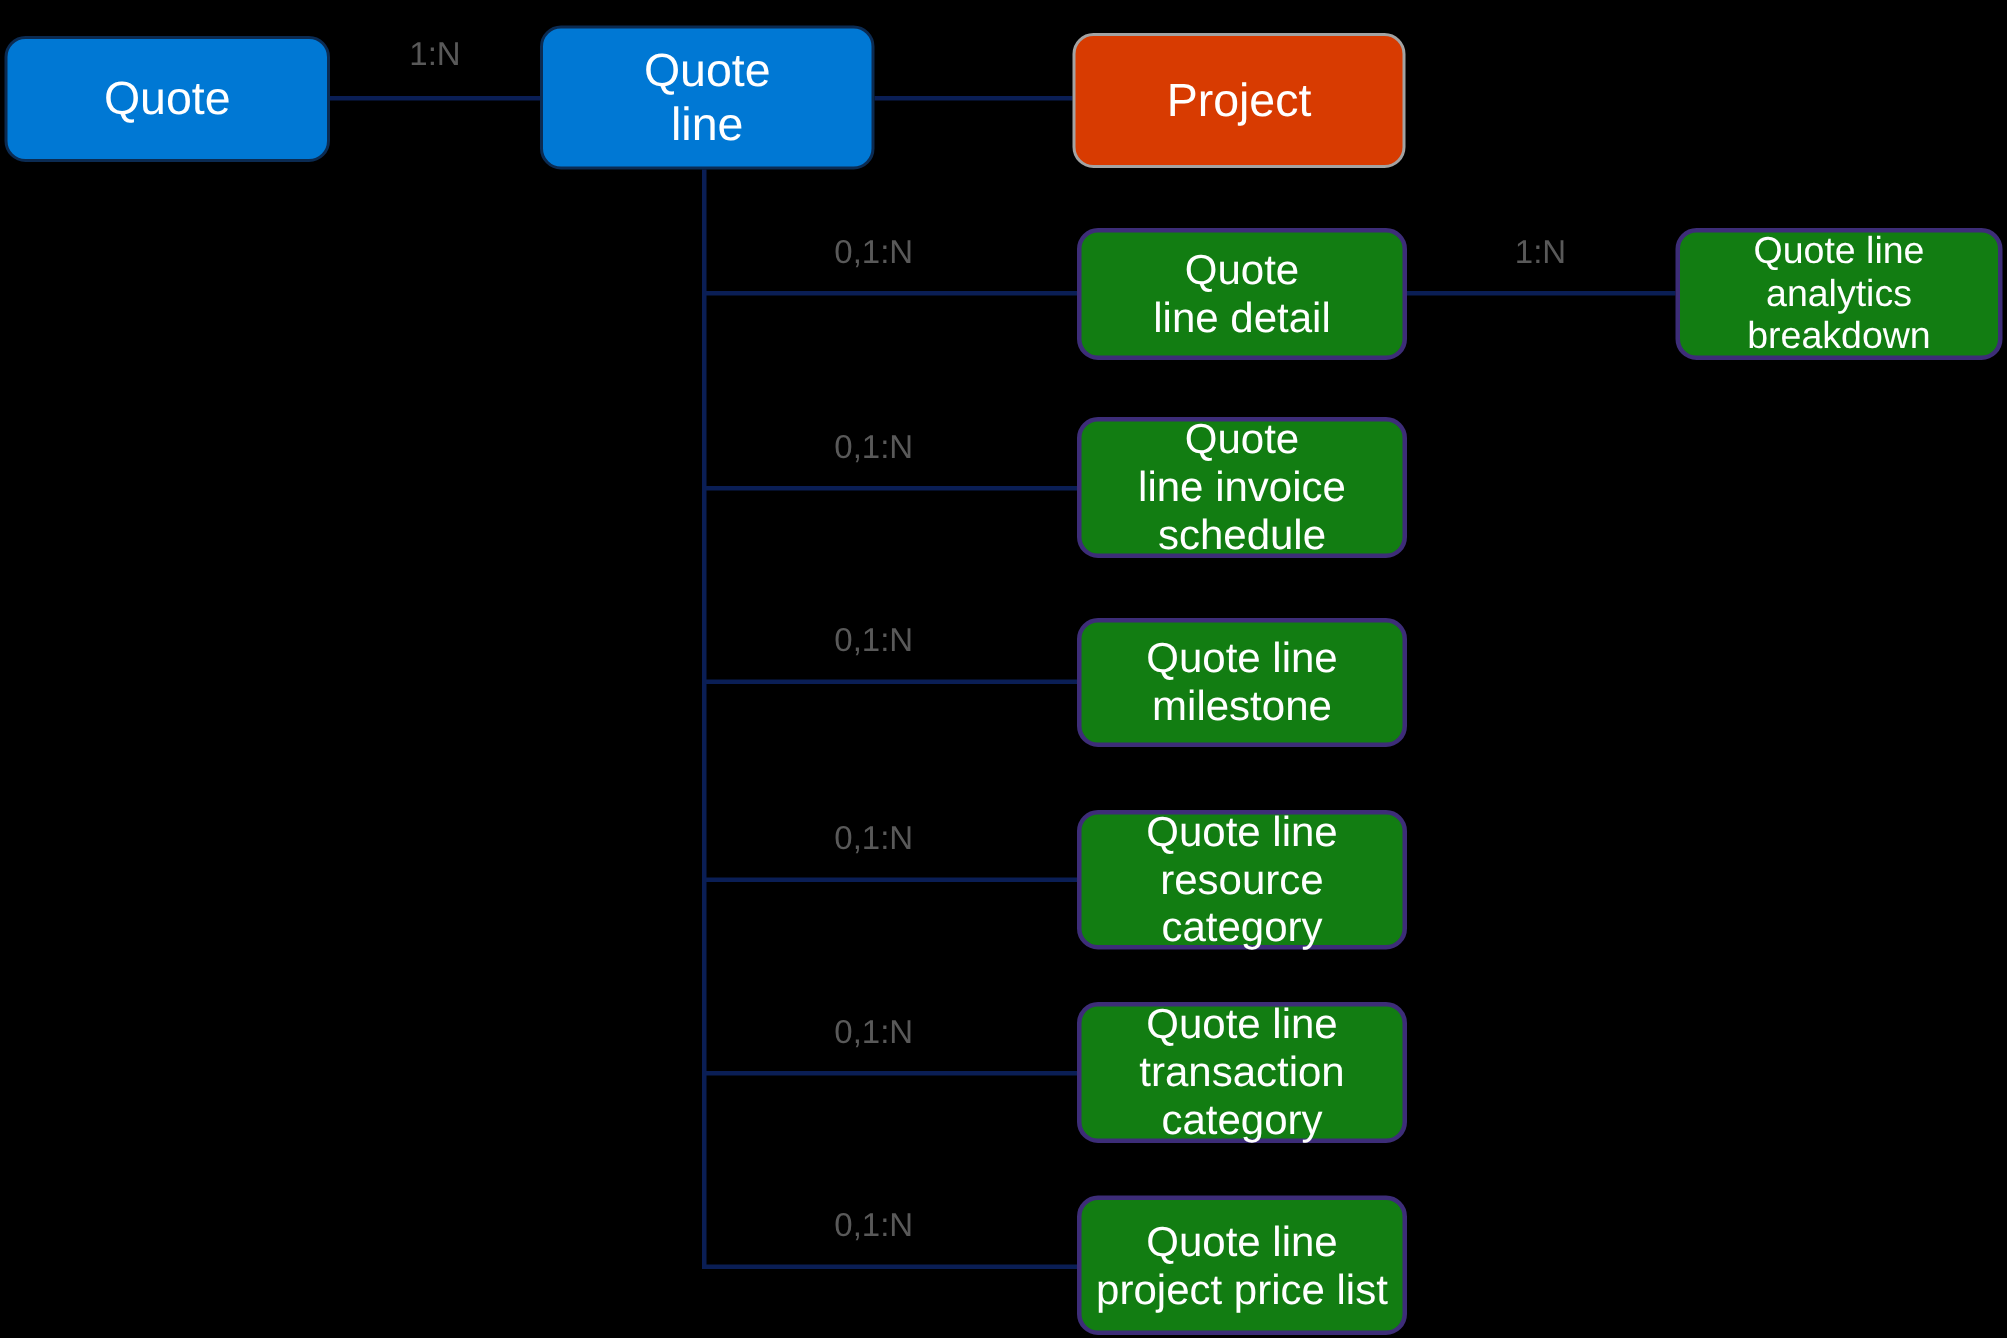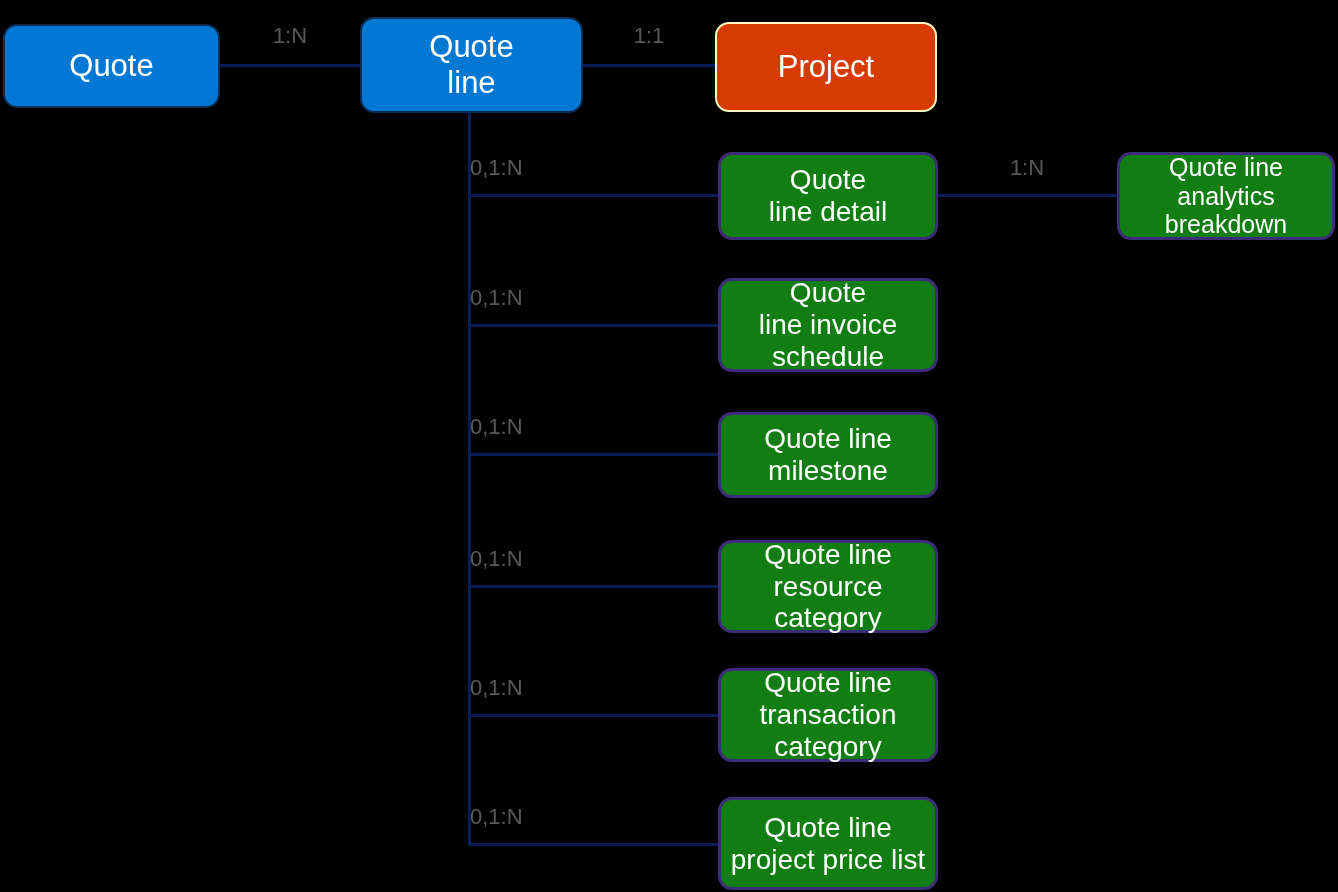--- a/index.html
+++ b/index.html
@@ -27,21 +27,21 @@
     box-sizing: border-box;
     line-height: 1.15;
   }
   .node.blue {
     background: #0078D4;
     border: 2px solid #0B2B52;
     font-size: 31px;
   }
   .node.orange {
     background: #D83B01;
-    border: 2px solid #fef9c3;
+    border: 2px solid #a3a3a3;
     font-size: 31px;
   }
   .node.green {
     background: #127D12;
     border: 3px solid #3D2D78;
     font-size: 28px;
     line-height: 1.14;
   }
   .node.green.small {
     font-size: 25px;
@@ -53,21 +53,21 @@
   .edge.h { height: 3px; }
   .edge.v { width: 3px; }
   .edge-label {
     position: absolute;
     color: #595959;
     font-size: 22px;
     line-height: 44px;
     white-space: nowrap;
   }
   .edge-label.center { text-align: center; }
-  .edge-label.right { text-align: left; }
+  .edge-label.right { text-align: center; }
 
   
   #n-quote        { left: 3px;    top: 24px;  width: 217px; height: 84px; }
   #n-quote-line   { left: 360px;  top: 17px;  width: 223px; height: 96px; }
   #n-project      { left: 715px;  top: 22px;  width: 222px; height: 90px; }
   #n-detail       { left: 718px;  top: 152px; width: 220px; height: 88px; }
   #n-analytics    { left: 1117px; top: 152px; width: 218px; height: 88px; }
   #n-invoice      { left: 718px;  top: 278px; width: 220px; height: 94px; }
   #n-milestone    { left: 718px;  top: 412px; width: 220px; height: 86px; }
   #n-resource     { left: 718px;  top: 540px; width: 220px; height: 93px; }
@@ -107,21 +107,20 @@
   <div class="edge v" id="e-trunk"></div>
   <div class="edge h" id="e-branch-1"></div>
   <div class="edge h" id="e-branch-2"></div>
   <div class="edge h" id="e-branch-3"></div>
   <div class="edge h" id="e-branch-4"></div>
   <div class="edge h" id="e-branch-5"></div>
   <div class="edge h" id="e-branch-6"></div>
   <div class="edge h" id="e-detail-analytics"></div>
 
   <div class="edge-label center" id="l-quote-quoteline">1:N</div>
-  <div class="edge-label center" id="l-quoteline-project">1:1</div>
   <div class="edge-label right" id="l-branch-1">0,1:N</div>
   <div class="edge-label center" id="l-detail-analytics">1:N</div>
   <div class="edge-label right" id="l-branch-2">0,1:N</div>
   <div class="edge-label right" id="l-branch-3">0,1:N</div>
   <div class="edge-label right" id="l-branch-4">0,1:N</div>
   <div class="edge-label right" id="l-branch-5">0,1:N</div>
   <div class="edge-label right" id="l-branch-6">0,1:N</div>
 
   <div class="node blue" id="n-quote">Quote</div>
   <div class="node blue" id="n-quote-line">Quote

